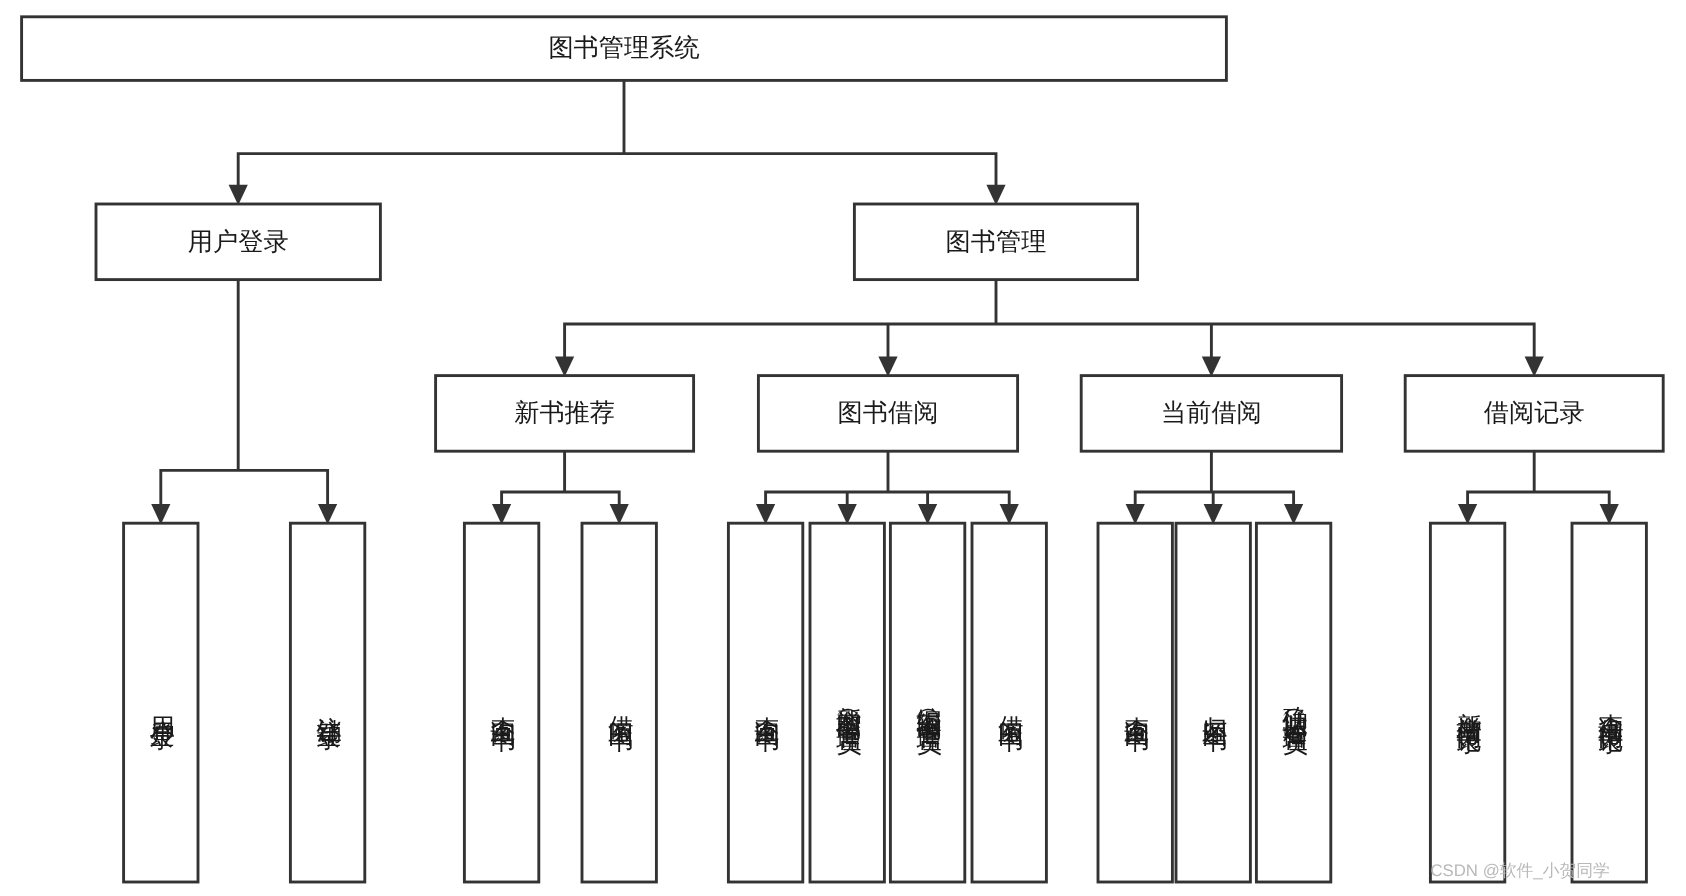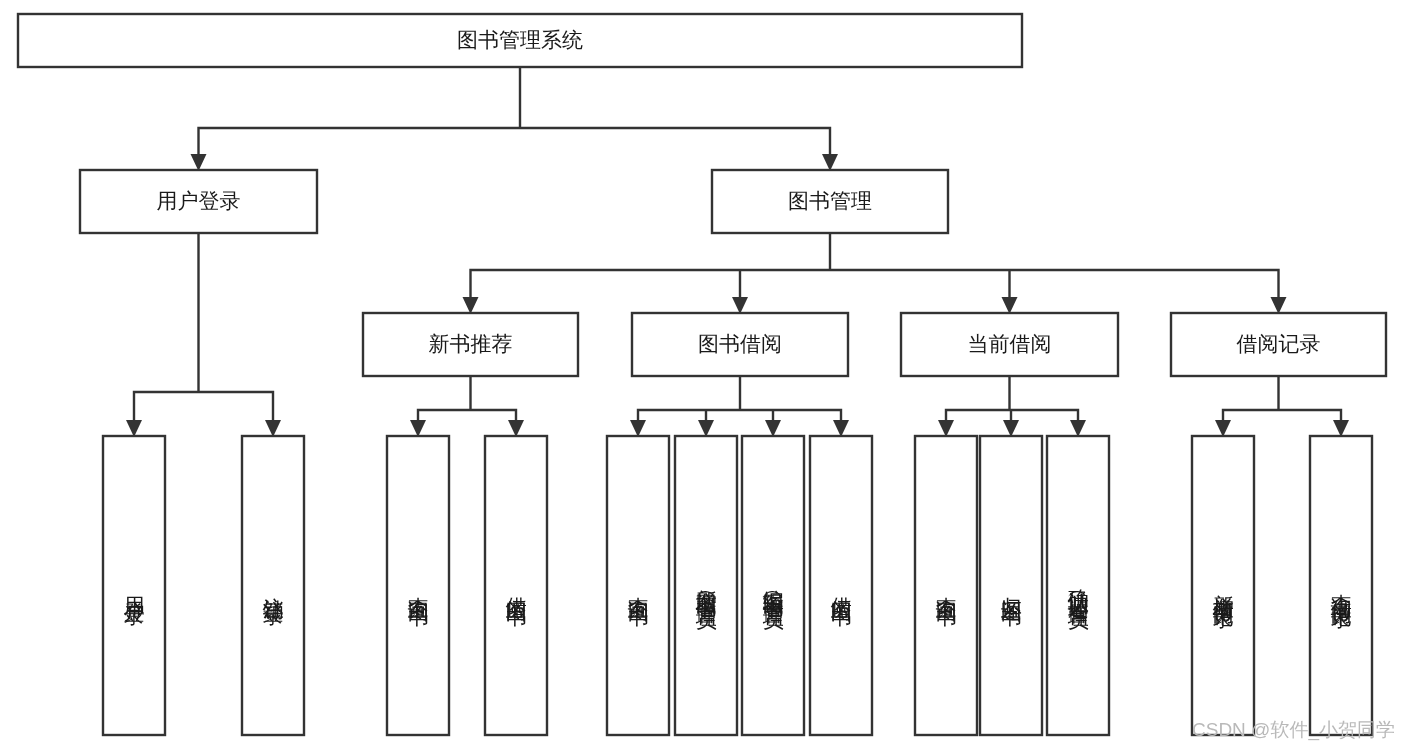--- a/index.html
+++ b/index.html
@@ -59,21 +59,21 @@
     align-items: center;
     justify-content: center;
     text-align: center;
     white-space: nowrap;
     pointer-events: none;
     user-select: none;
   }
   .watermark {
     position: absolute;
     font-family: "Liberation Sans", "DejaVu Sans", sans-serif;
-    font-size: 19px;
+    font-size: 14px;
     color: #b9b9b9;
     white-space: nowrap;
     user-select: none;
   }
 </style>
 </head>
 <body>
 
 <div id="stage">
   <svg id="diagram-svg" viewBox="0 0 1405 747">

